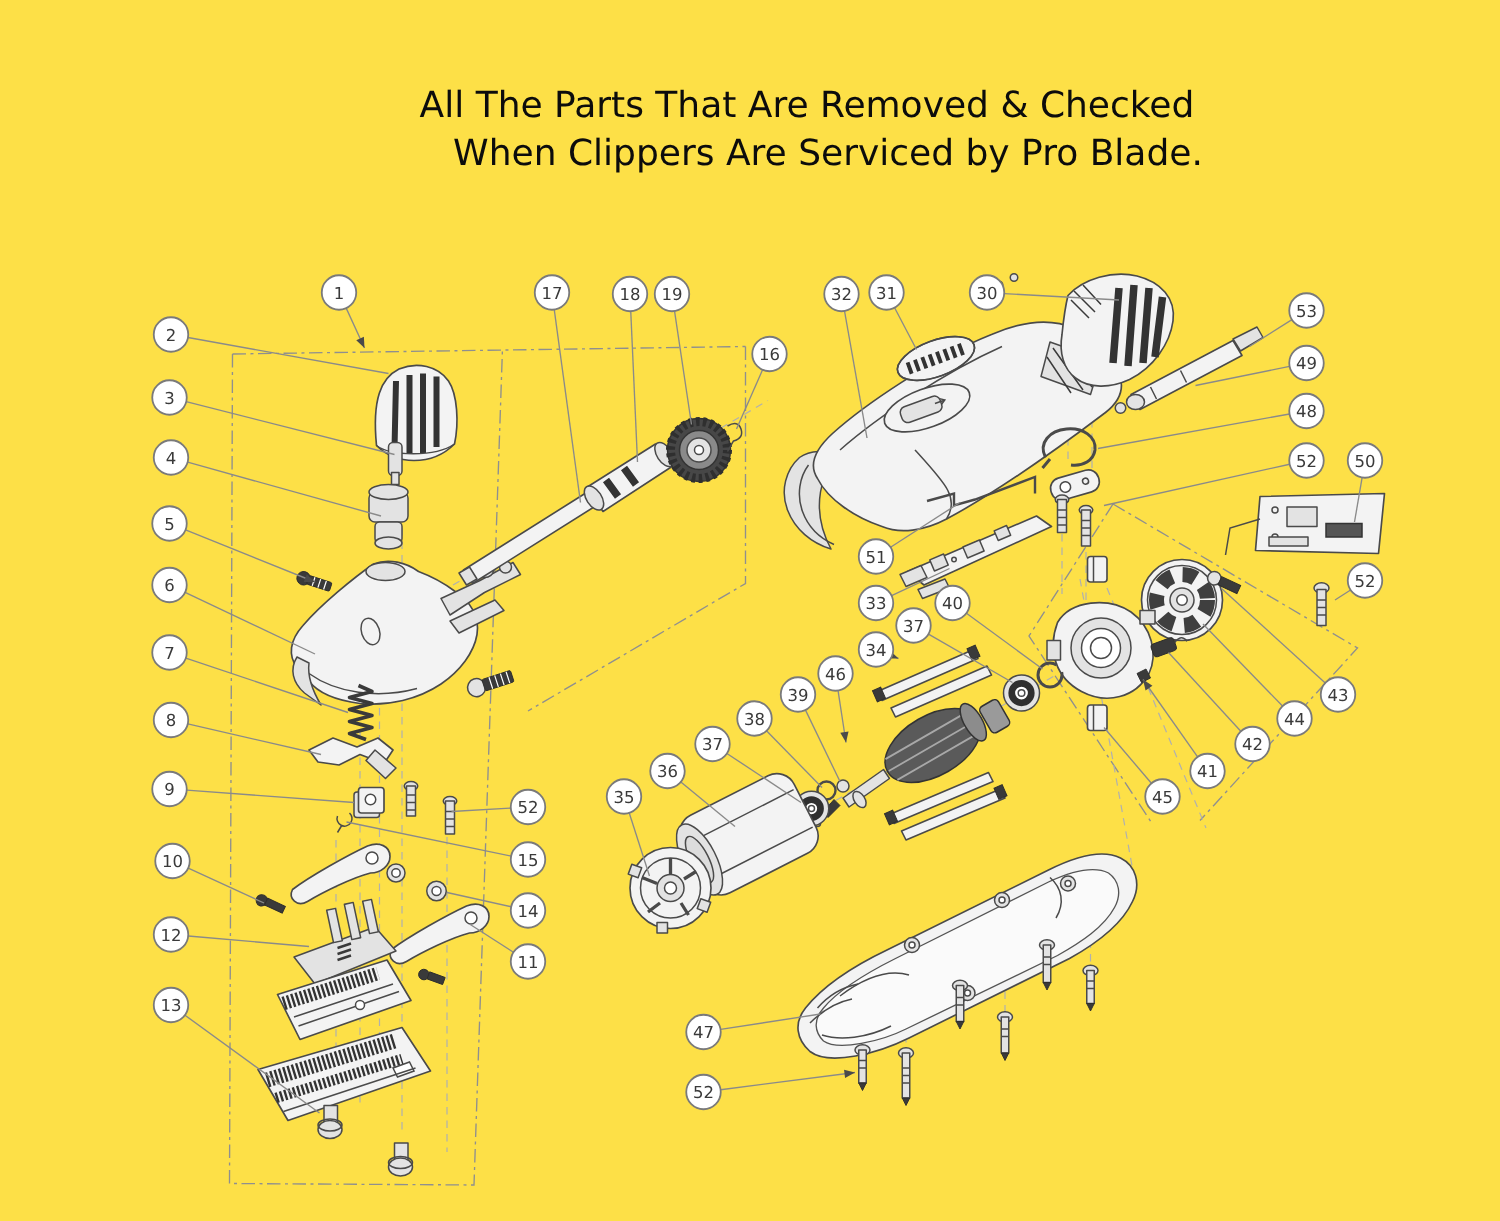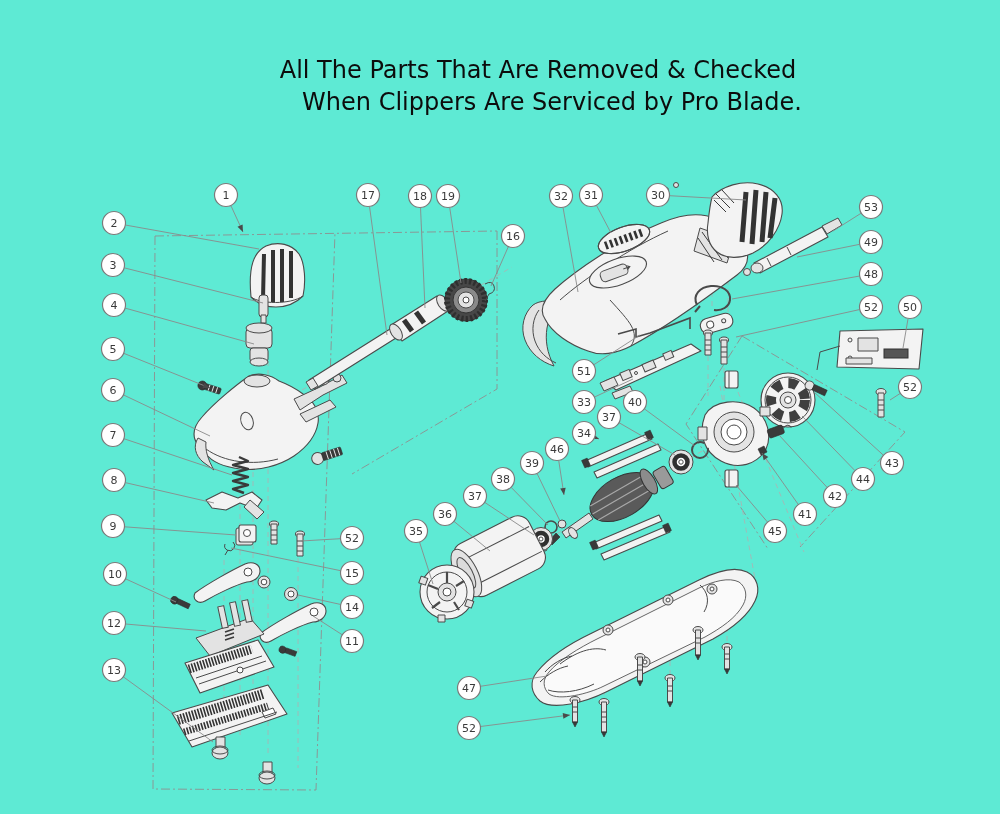--- a/index.html
+++ b/index.html
@@ -1,16 +1,16 @@
 <!DOCTYPE html>
 <html><head>
 <meta charset="utf-8">
 <style>
   html,body{margin:0;padding:0;background:#ffffff;}
-  .page{position:relative;width:1000px;height:814px;background:#5eead4;overflow:hidden;text-align:right;}
+  .page{position:relative;width:1000px;height:814px;background:#fde047;overflow:hidden;text-align:right;}
   svg{display:block;}
   .title{font-family:"DejaVu Sans","Liberation Sans",sans-serif;font-size:24px;fill:#0c0c0c;text-anchor:middle;}
   text.bn{font-family:"DejaVu Sans","Liberation Sans",sans-serif;font-size:11px;fill:#3a3a3a;text-anchor:middle;}
   .p {fill:#f3f3f3;stroke:#4a4a4a;stroke-width:1.1;stroke-linejoin:round;}
   .p2{fill:#e3e3e3;stroke:#4a4a4a;stroke-width:1;stroke-linejoin:round;}
   .w {fill:#ffffff;stroke:#4a4a4a;stroke-width:1;}
   .d {fill:#3a3a3a;stroke:#2c2c2c;stroke-width:.6;}
   .ln{fill:none;stroke:#4a4a4a;stroke-width:1;}
   .dash{fill:none;stroke:#8f8f8f;stroke-width:.9;stroke-dasharray:9 3 2 3;}
   .proj{fill:none;stroke:#b0b0b0;stroke-width:.8;stroke-dasharray:5 4;}

